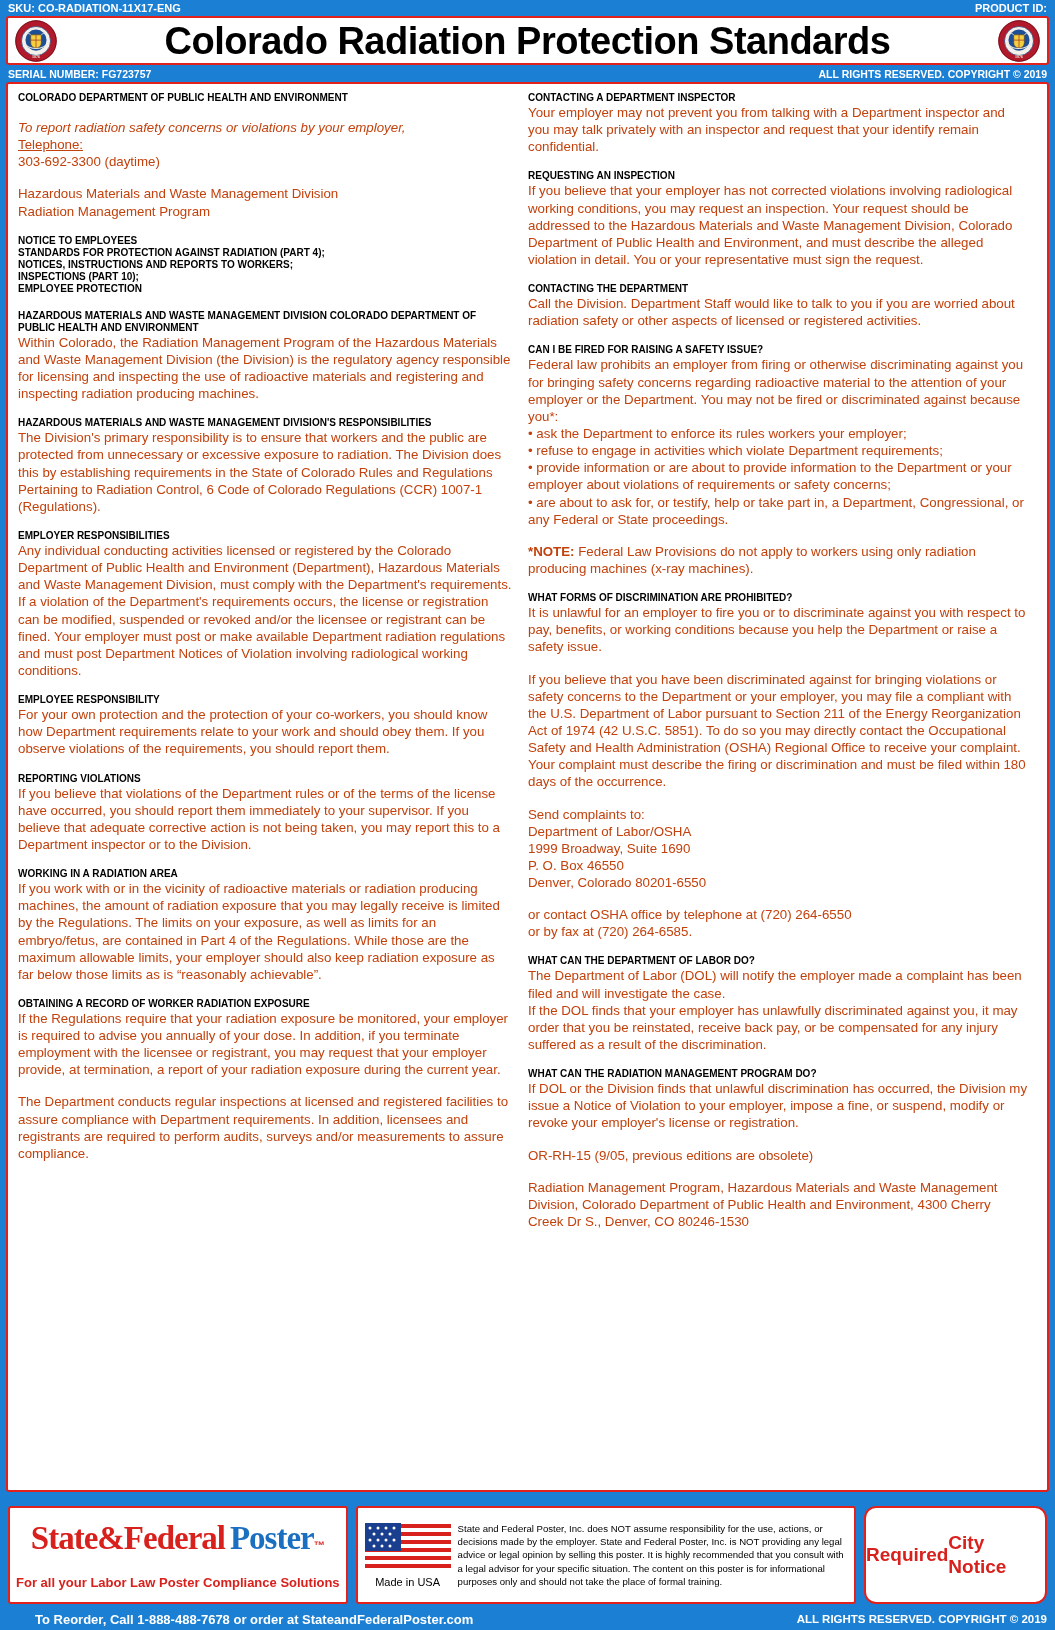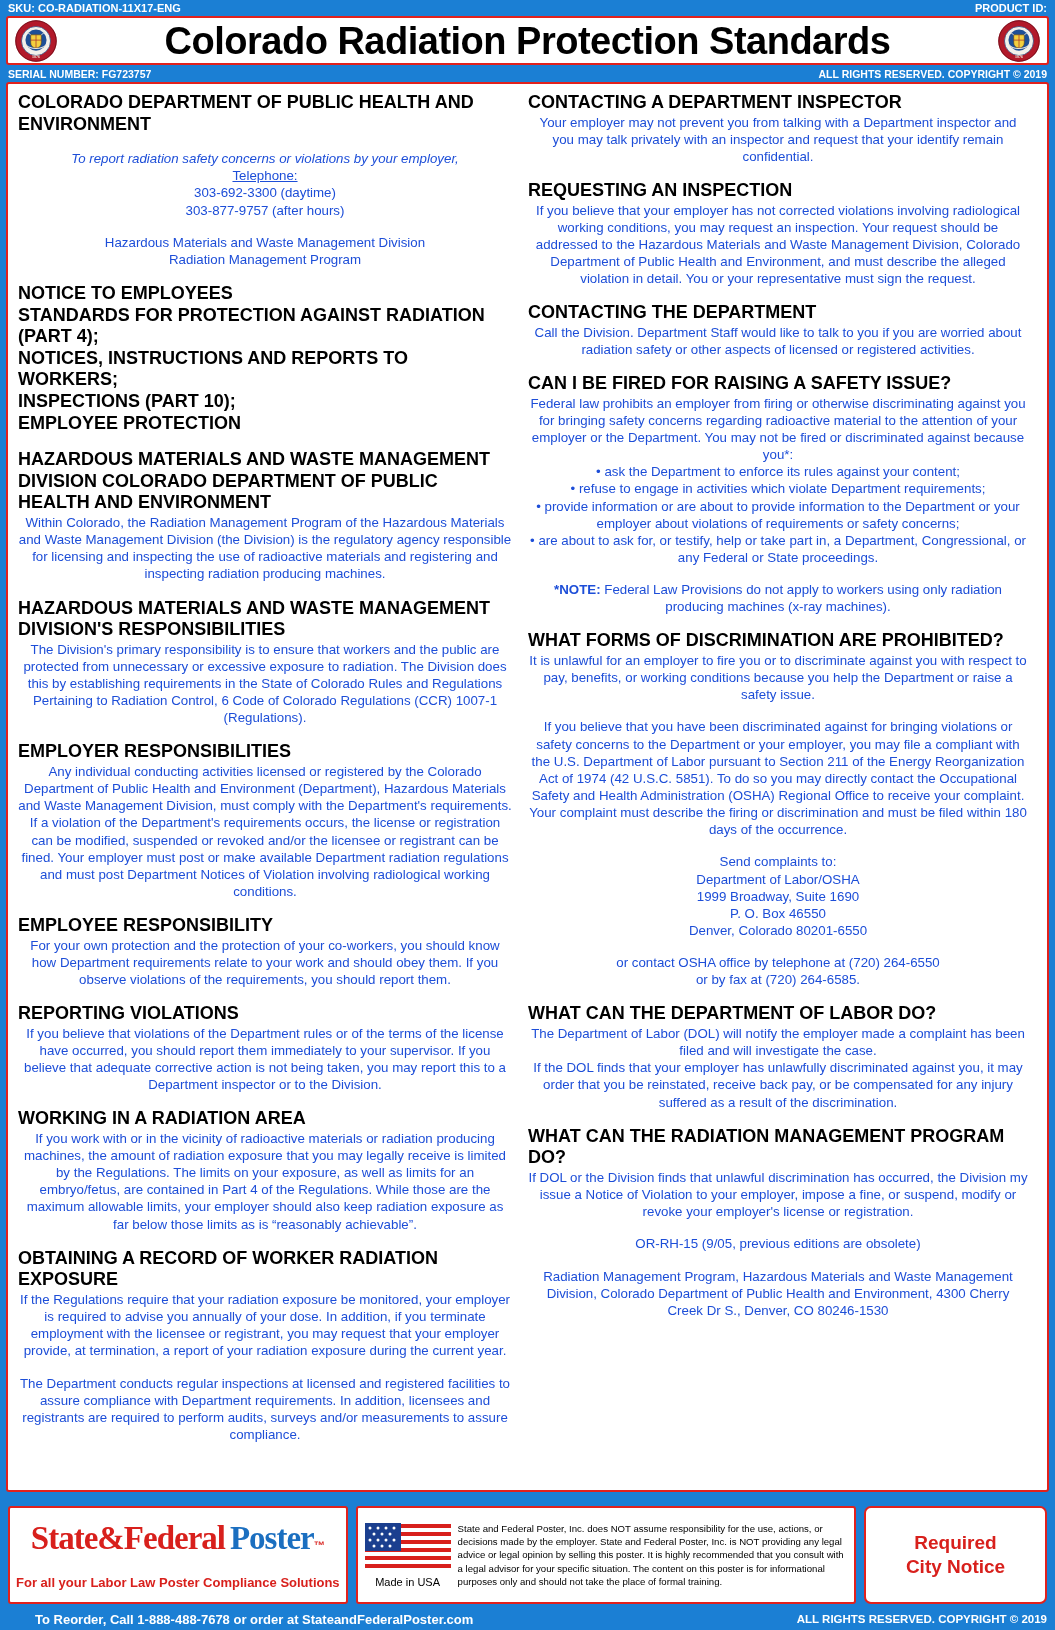--- a/index.html
+++ b/index.html
@@ -68,27 +68,26 @@
     overflow: hidden;
   }
   .col {
     width: 494px; flex: 0 0 494px;
     font-size: 13.3px; line-height: 1.285;
     color: #000000;
   }
   .col.right { width: 500px; flex: 0 0 500px; }
 
   h2.sec {
-    font-size: 18px; font-weight: bold; color: #000;
+    font-size: 10px; font-weight: bold; color: #000;
     line-height: 1.2; margin: 0;
   }
   p.body {
     font-size: 13.3px; line-height: 1.29; margin: 0;
-    color: #1d4ed8;
-    text-align: center;
+    color: #c2410c;
   }
   p.body.italic { font-style: italic; }
   .underline { text-decoration: underline; }
   .gap-md { height: 15px; }
   .bullets p { margin: 0; }
 
   
   .footer {
     position: absolute; top: 1498px; left: 0;
     width: 1055px; height: 132px;
@@ -126,23 +125,23 @@
   .flag { width: 86px; height: 52px; }
   .made-in-usa {
     font-size: 11px; font-weight: normal; color: #000; margin-top: 1px;
     white-space: nowrap;
   }
   .disclaimer-text {
     font-size: 9.6px; line-height: 1.38; color: #000; flex: 1 1 auto;
   }
   .notice-box {
     flex: 0 0 183px;
-    background: #ffffff; border: 2px solid #e2211c; border-radius: 7px;
-    display: flex; flex-direction: column; align-items: center;
-    justify-content: center;
+    background: #ffffff; border: 2px solid #e2211c; border-radius: 12px;
+    display: flex; flex-direction: row; align-items: center;
+    justify-content: flex-start;
   }
   .notice-line {
     font-size: 19px; font-weight: bold; color: #d8201c; line-height: 1.25;
   }
   .reorder-bar {
     position: absolute; top: 110px; left: 0; width: 1055px; height: 22px;
     display: flex; align-items: center; justify-content: space-between;
     padding: 0 8px;
   }
   .reorder-text { color: #ffffff; font-size: 13px; font-weight: bold; white-space: nowrap; margin-left: 27px; }
@@ -196,21 +195,20 @@
   </div>
 
   <div class="body-card">
 
     <div class="col left">
       <h2 class="sec">COLORADO DEPARTMENT OF PUBLIC HEALTH AND ENVIRONMENT</h2>
       <div class="gap-md"></div>
       <p class="body italic">To report radiation safety concerns or violations by your employer,</p>
       <p class="body underline">Telephone:</p>
       <p class="body">303-692-3300 (daytime)</p>
-      <p class="body">303-877-9757 (after hours)</p>
       <div class="gap-md"></div>
       <p class="body">Hazardous Materials and Waste Management Division</p>
       <p class="body">Radiation Management Program</p>
       <div class="gap-md"></div>
       <h2 class="sec">NOTICE TO EMPLOYEES</h2>
       <h2 class="sec">STANDARDS FOR PROTECTION AGAINST RADIATION (PART 4);</h2>
       <h2 class="sec">NOTICES, INSTRUCTIONS AND REPORTS TO WORKERS;</h2>
       <h2 class="sec">INSPECTIONS (PART 10);</h2>
       <h2 class="sec">EMPLOYEE PROTECTION</h2>
       <div class="gap-md"></div>
@@ -244,21 +242,21 @@
       <div class="gap-md"></div>
       <h2 class="sec">REQUESTING AN INSPECTION</h2>
       <p class="body">If you believe that your employer has not corrected violations involving radiological working conditions, you may request an inspection. Your request should be addressed to the Hazardous Materials and Waste Management Division, Colorado Department of Public Health and Environment, and must describe the alleged violation in detail. You or your representative must sign the request.</p>
       <div class="gap-md"></div>
       <h2 class="sec">CONTACTING THE DEPARTMENT</h2>
       <p class="body">Call the Division. Department Staff would like to talk to you if you are worried about radiation safety or other aspects of licensed or registered activities.</p>
       <div class="gap-md"></div>
       <h2 class="sec">CAN I BE FIRED FOR RAISING A SAFETY ISSUE?</h2>
       <p class="body">Federal law prohibits an employer from firing or otherwise discriminating against you for bringing safety concerns regarding radioactive material to the attention of your employer or the Department. You may not be fired or discriminated against because you*:</p>
       <div class="bullets">
-        <p class="body">• ask the Department to enforce its rules against your content;</p>
+        <p class="body">• ask the Department to enforce its rules workers your employer;</p>
         <p class="body">• refuse to engage in activities which violate Department requirements;</p>
         <p class="body">• provide information or are about to provide information to the Department or your employer about violations of requirements or safety concerns;</p>
         <p class="body">• are about to ask for, or testify, help or take part in, a Department, Congressional, or any Federal or State proceedings.</p>
       </div>
       <div class="gap-md"></div>
       <p class="body"><b>*NOTE:</b><span> Federal Law Provisions do not apply to workers using only radiation producing machines (x-ray machines).</span></p>
       <div class="gap-md"></div>
       <h2 class="sec">WHAT FORMS OF DISCRIMINATION ARE PROHIBITED?</h2>
       <p class="body">It is unlawful for an employer to fire you or to discriminate against you with respect to pay, benefits, or working conditions because you help the Department or raise a safety issue.</p>
       <div class="gap-md"></div>

